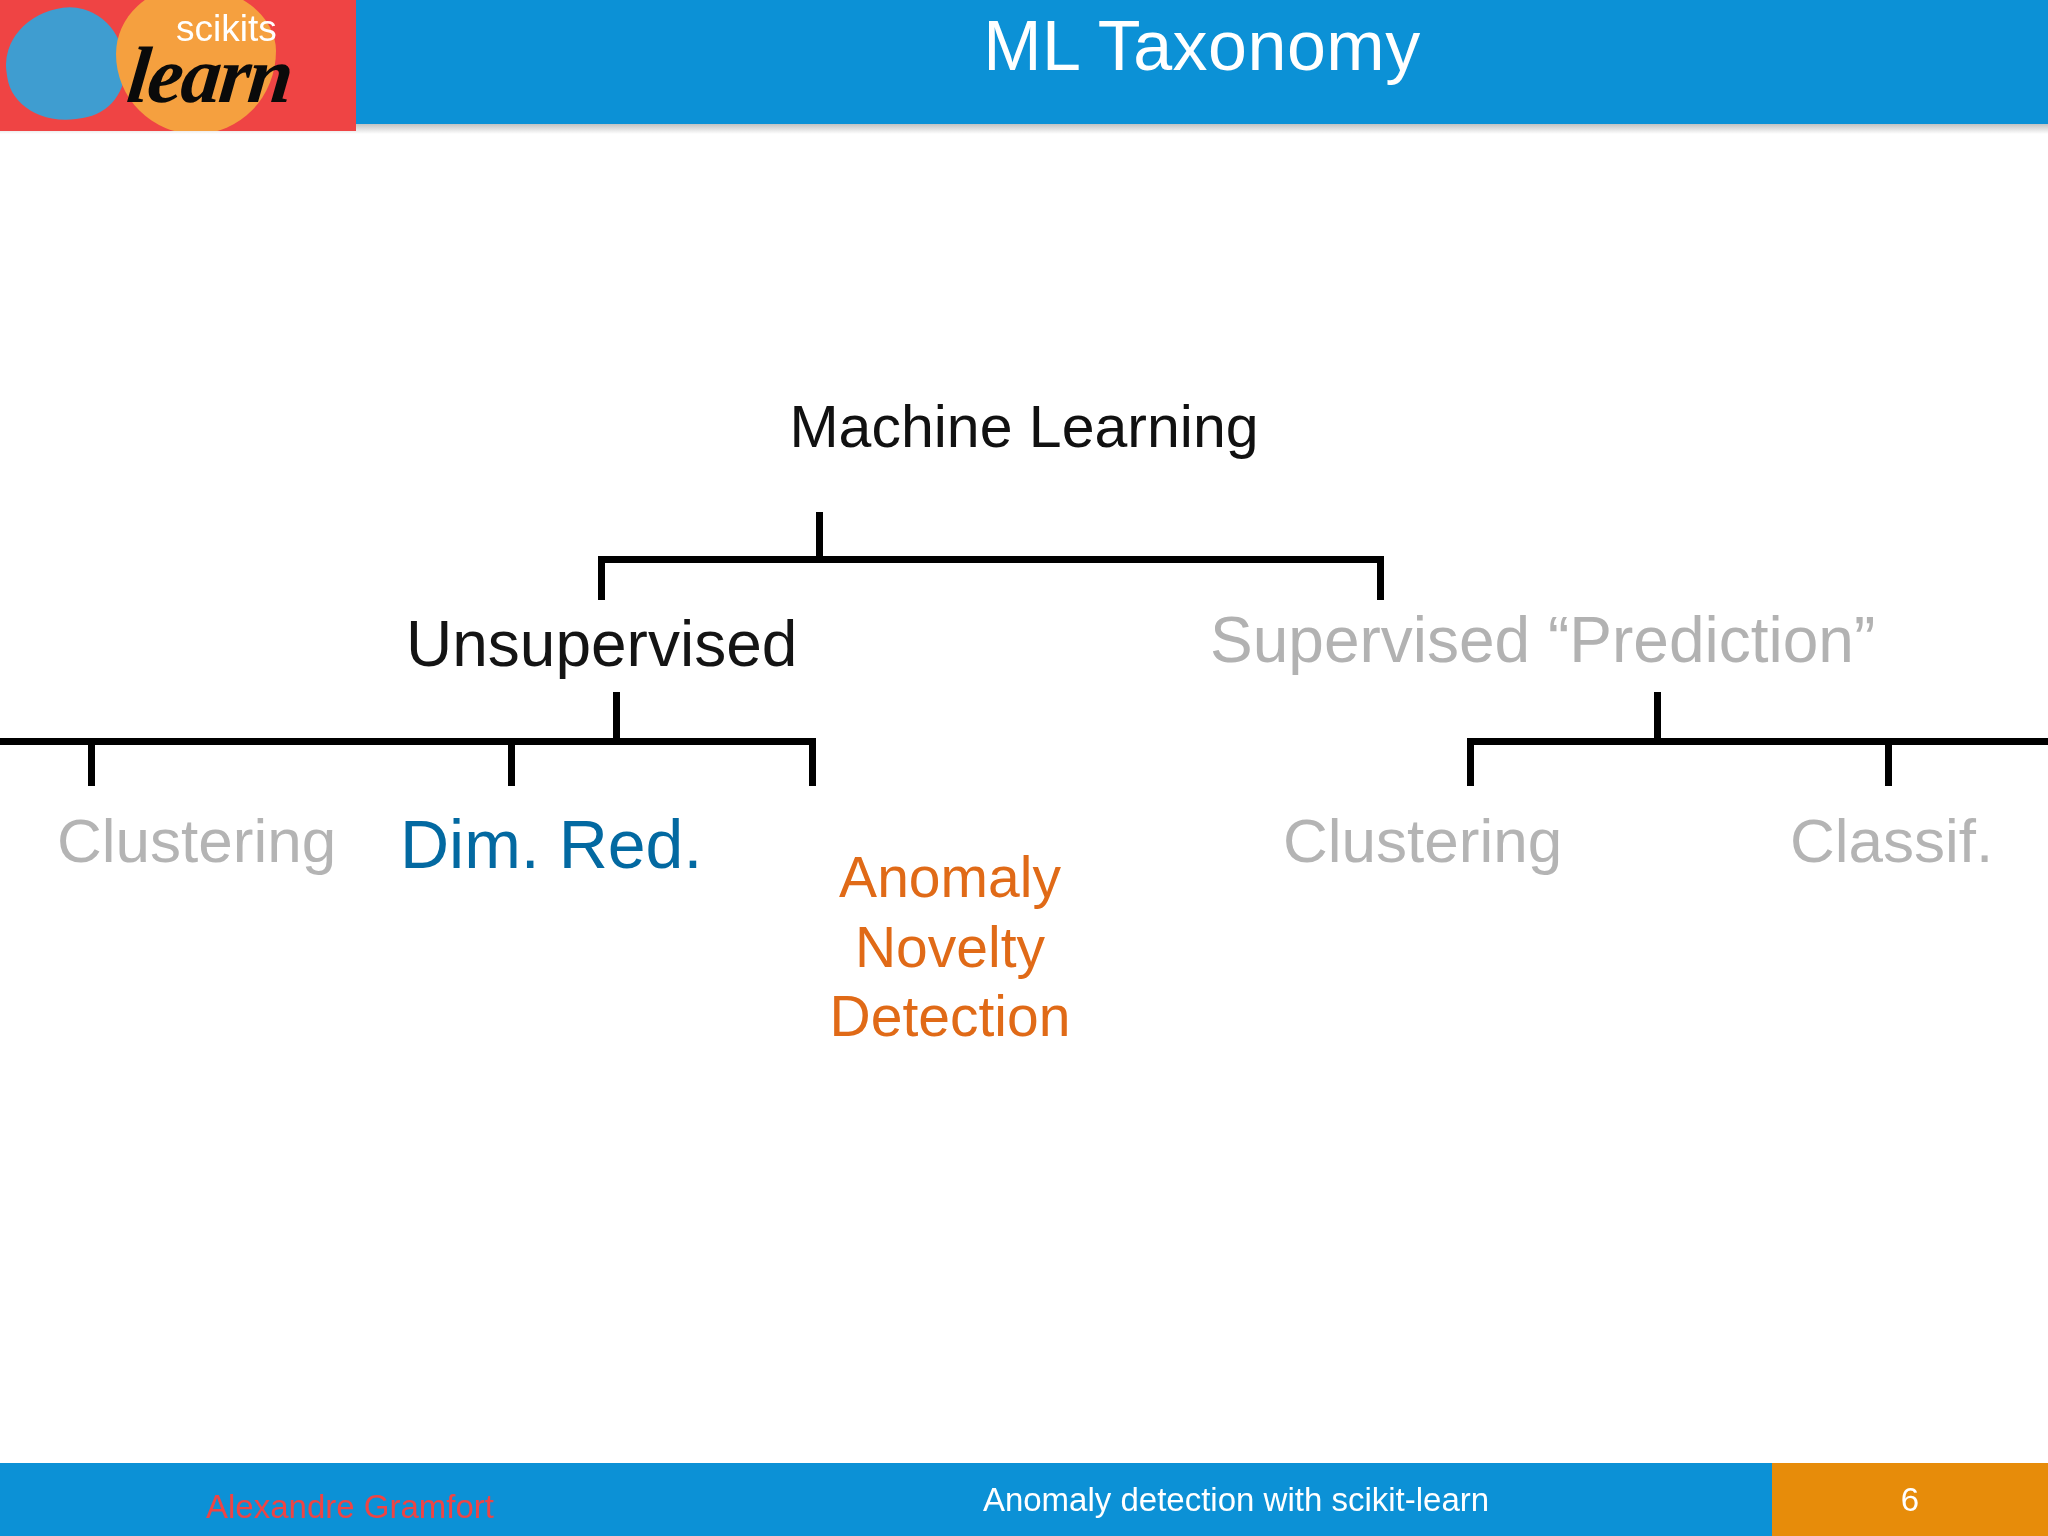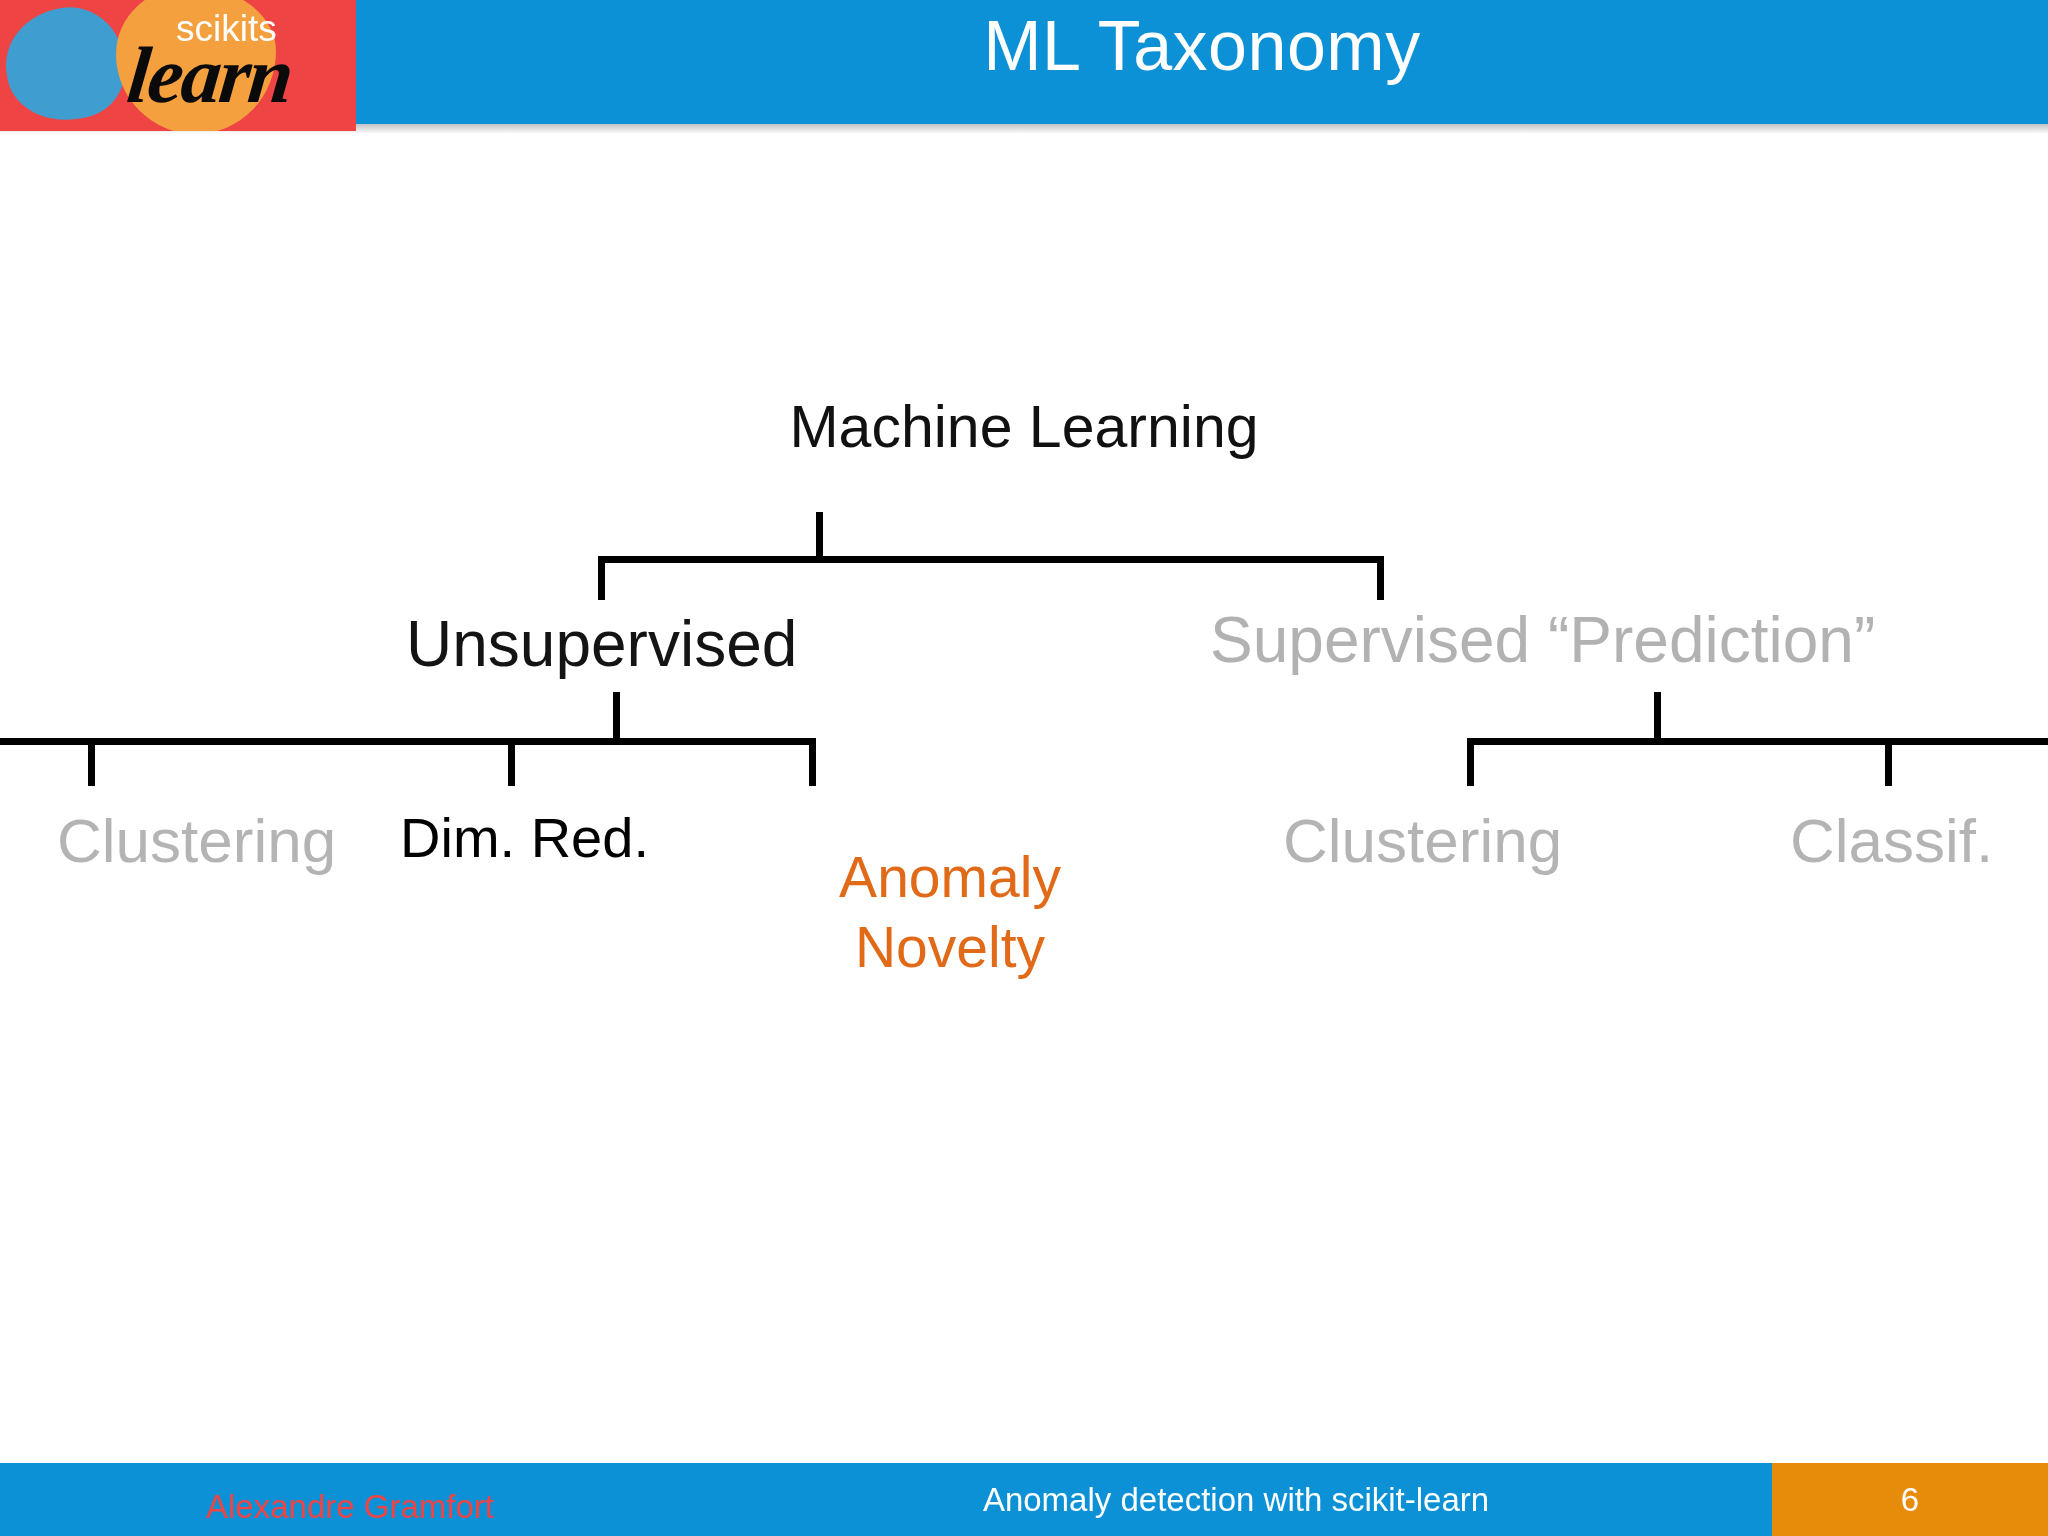--- a/index.html
+++ b/index.html
@@ -148,22 +148,22 @@
   .node-clustering {
     left: 30px;
     top: 810px;
     font-size: 62px;
     color: #b4b4b4;
     margin-left: 27px;
   }
   .node-dimred {
     left: 400px;
     top: 810px;
-    font-size: 56px;
-    color: #000000;
+    font-size: 68px;
+    color: #0369a1;
   }
   .node-regression {
     left: 1283px;
     top: 810px;
     font-size: 62px;
     color: #b4b4b4;
   }
   .node-classif {
     left: 1790px;
     top: 810px;
@@ -285,20 +285,21 @@
   <div class="ln" style="left:1885px; top:738px; width:7px; height:48px;"></div>
 
   <div class="node node-clustering">Clustering</div>
   <div class="node node-dimred">Dim. Red.</div>
   <div class="node node-regression">Clustering</div>
   <div class="node node-classif">Classif.</div>
 
   <div class="node node-anomaly">
     <div>Anomaly</div>
     <div>Novelty</div>
+    <div>Detection</div>
   </div>
 
 </div>
 
 <div class="footer-bar"></div>
 <div class="footer-author">Alexandre Gramfort</div>
 <div class="footer-subject">Anomaly detection with scikit-learn</div>
 <div class="footer-pagebox">
   <span class="footer-page">6</span>
 </div>

